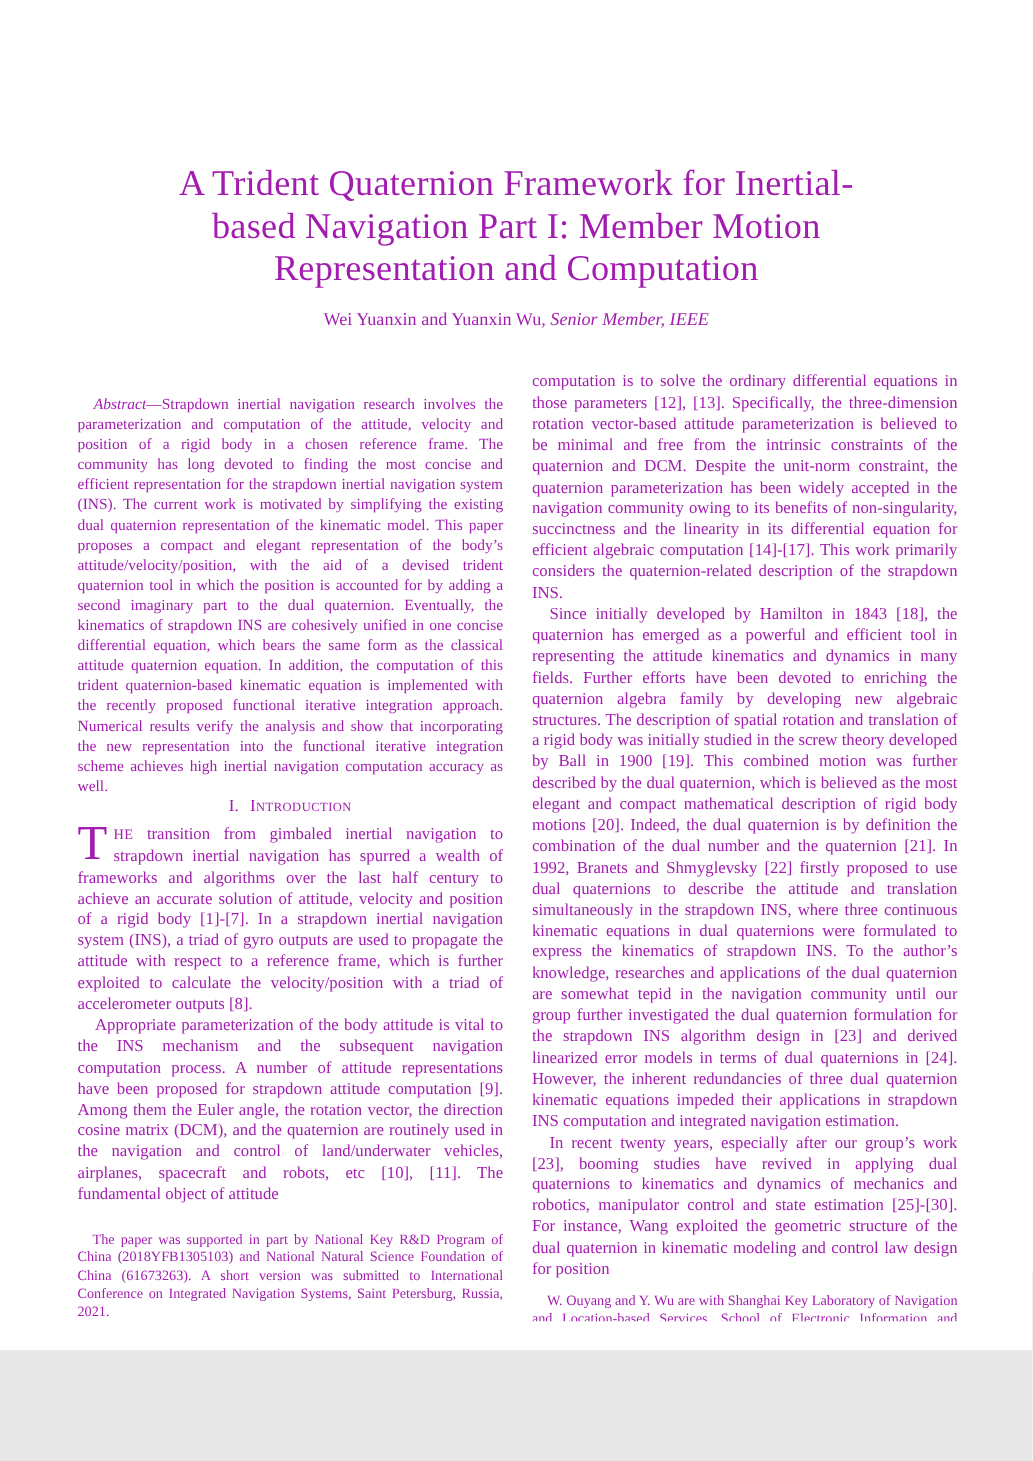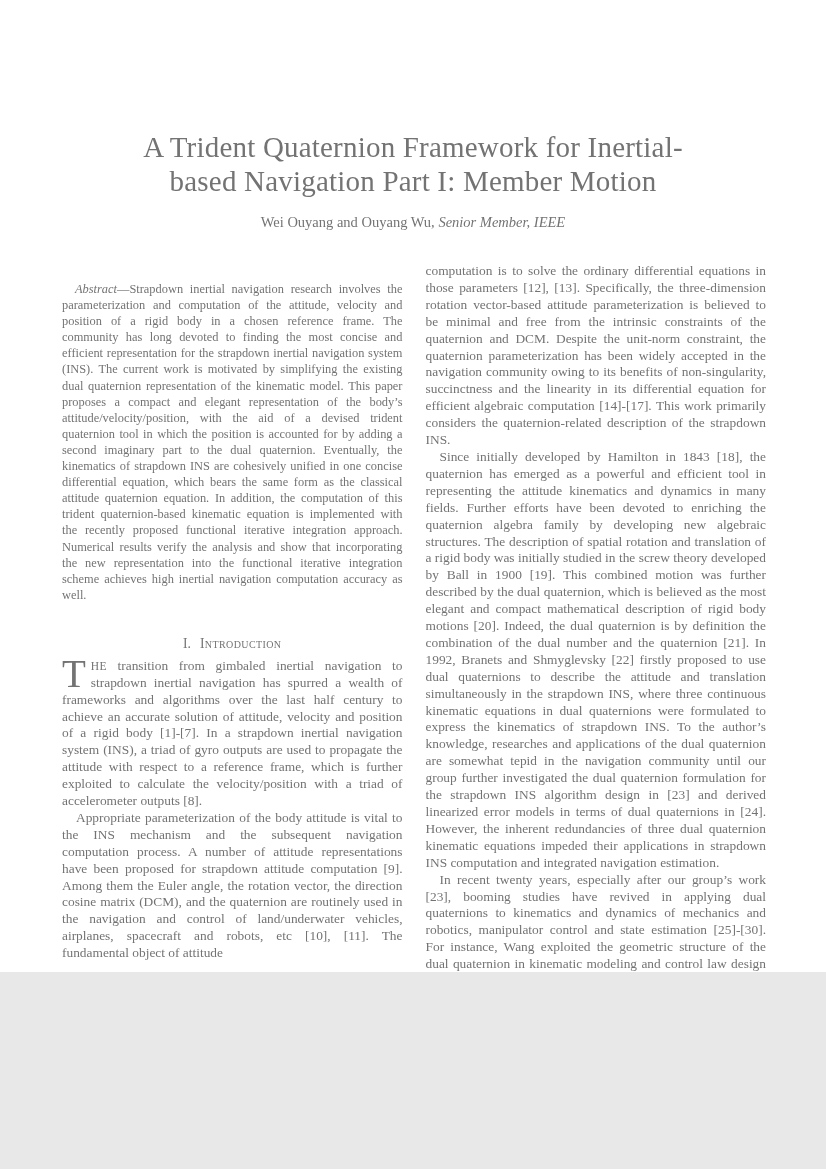--- a/index.html
+++ b/index.html
@@ -1,22 +1,22 @@
 <!DOCTYPE html>
 <html><head>
 <meta charset="utf-8">
 <style>
   html, body { margin: 0; padding: 0; background: #e8e8e8; }
   .page {
     position: relative;
     width: 826px;
-    height: 972px;
+    height: 1080px;
     margin: 0 auto;
     background: #ffffff;
-    color: #737373;
+    color: #a21caf;
     font-family: "Liberation Serif", "DejaVu Serif", serif;
     overflow: hidden;
   }
   .title-block {
     padding-top: 130px;
     text-align: center;
   }
   .title-line {
     font-size: 29px;
     line-height: 34px;
@@ -48,21 +48,21 @@
   .abstract-para, .index-terms-para {
     margin: 0;
     font-weight: normal;
     font-size: 12.4px;
     line-height: 16.1px;
     text-indent: 13px;
   }
   .index-terms-para { margin-top: 11px; }
   .abstract-label, .index-terms-label { font-style: italic; }
   .section-heading {
-    margin-top: 33px;
+    margin-top: 0;
     margin-bottom: 5px;
     text-align: center;
     font-size: 13.6px;
   }
   .heading-number { margin-right: 9px; }
   .heading-text { font-variant: small-caps; letter-spacing: 0.4px; }
   .body-para { margin: 0; text-indent: 14px; }
   .body-para.no-indent { text-indent: 0; }
   .dropcap {
     float: left;
@@ -81,23 +81,24 @@
   }
 </style>
 </head>
 <body>
 
 <div class="page">
 
   <div class="title-block">
     <div class="title-line">A Trident Quaternion Framework for Inertial-</div>
     <div class="title-line">based Navigation Part I: Member Motion</div>
+    <div class="title-line">Representation and Computation</div>
   </div>
 
-  <div class="authors"><span>Wei Ouyang and Ouyang Wu, </span><span class="membership">Senior Member, IEEE</span></div>
+  <div class="authors"><span>Wei Yuanxin and Yuanxin Wu, </span><span class="membership">Senior Member, IEEE</span></div>
 
   <div class="columns">
 
     <div class="col col-left">
       <p class="abstract-para"><span class="abstract-label">Abstract</span><span>—Strapdown inertial navigation research involves the parameterization and computation of the attitude, velocity and position of a rigid body in a chosen reference frame. The community has long devoted to finding the most concise and efficient representation for the strapdown inertial navigation system (INS). The current work is motivated by simplifying the existing dual quaternion representation of the kinematic model. This paper proposes a compact and elegant representation of the body’s attitude/velocity/position, with the aid of a devised trident quaternion tool in which the position is accounted for by adding a second imaginary part to the dual quaternion. Eventually, the kinematics of strapdown INS are cohesively unified in one concise differential equation, which bears the same form as the classical attitude quaternion equation. In addition, the computation of this trident quaternion-based kinematic equation is implemented with the recently proposed functional iterative integration approach. Numerical results verify the analysis and show that incorporating the new representation into the functional iterative integration scheme achieves high inertial navigation computation accuracy as well.</span></p>
 
 
       <div class="section-heading"><span class="heading-number">I.</span><span class="heading-text">Introduction</span></div>
 
       <p class="body-para no-indent"><span class="dropcap">T</span><span class="lead-caps">HE</span><span> transition from gimbaled inertial navigation to strapdown inertial navigation has spurred a wealth of frameworks and algorithms over the last half century to achieve an accurate solution of attitude, velocity and position of a rigid body [1]-[7]. In a strapdown inertial navigation system (INS), a triad of gyro outputs are used to propagate the attitude with respect to a reference frame, which is further exploited to calculate the velocity/position with a triad of accelerometer outputs [8].</span></p>

